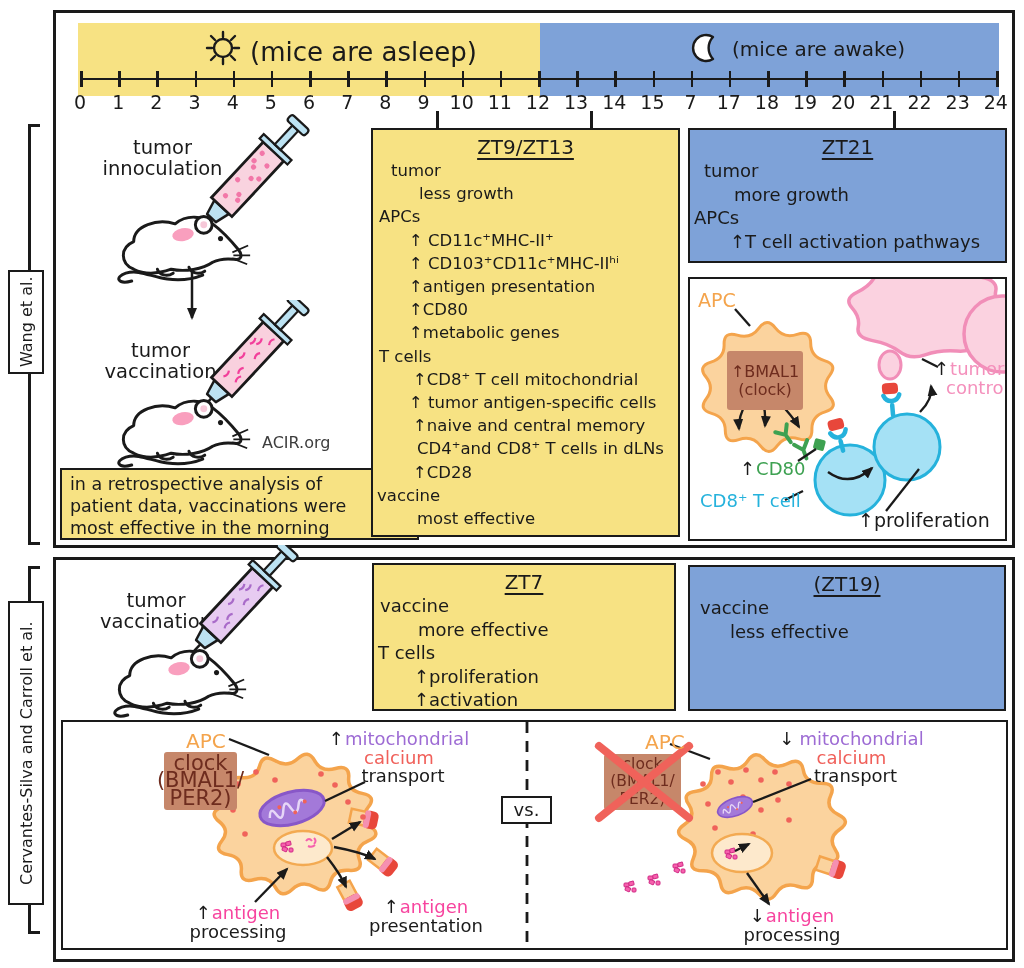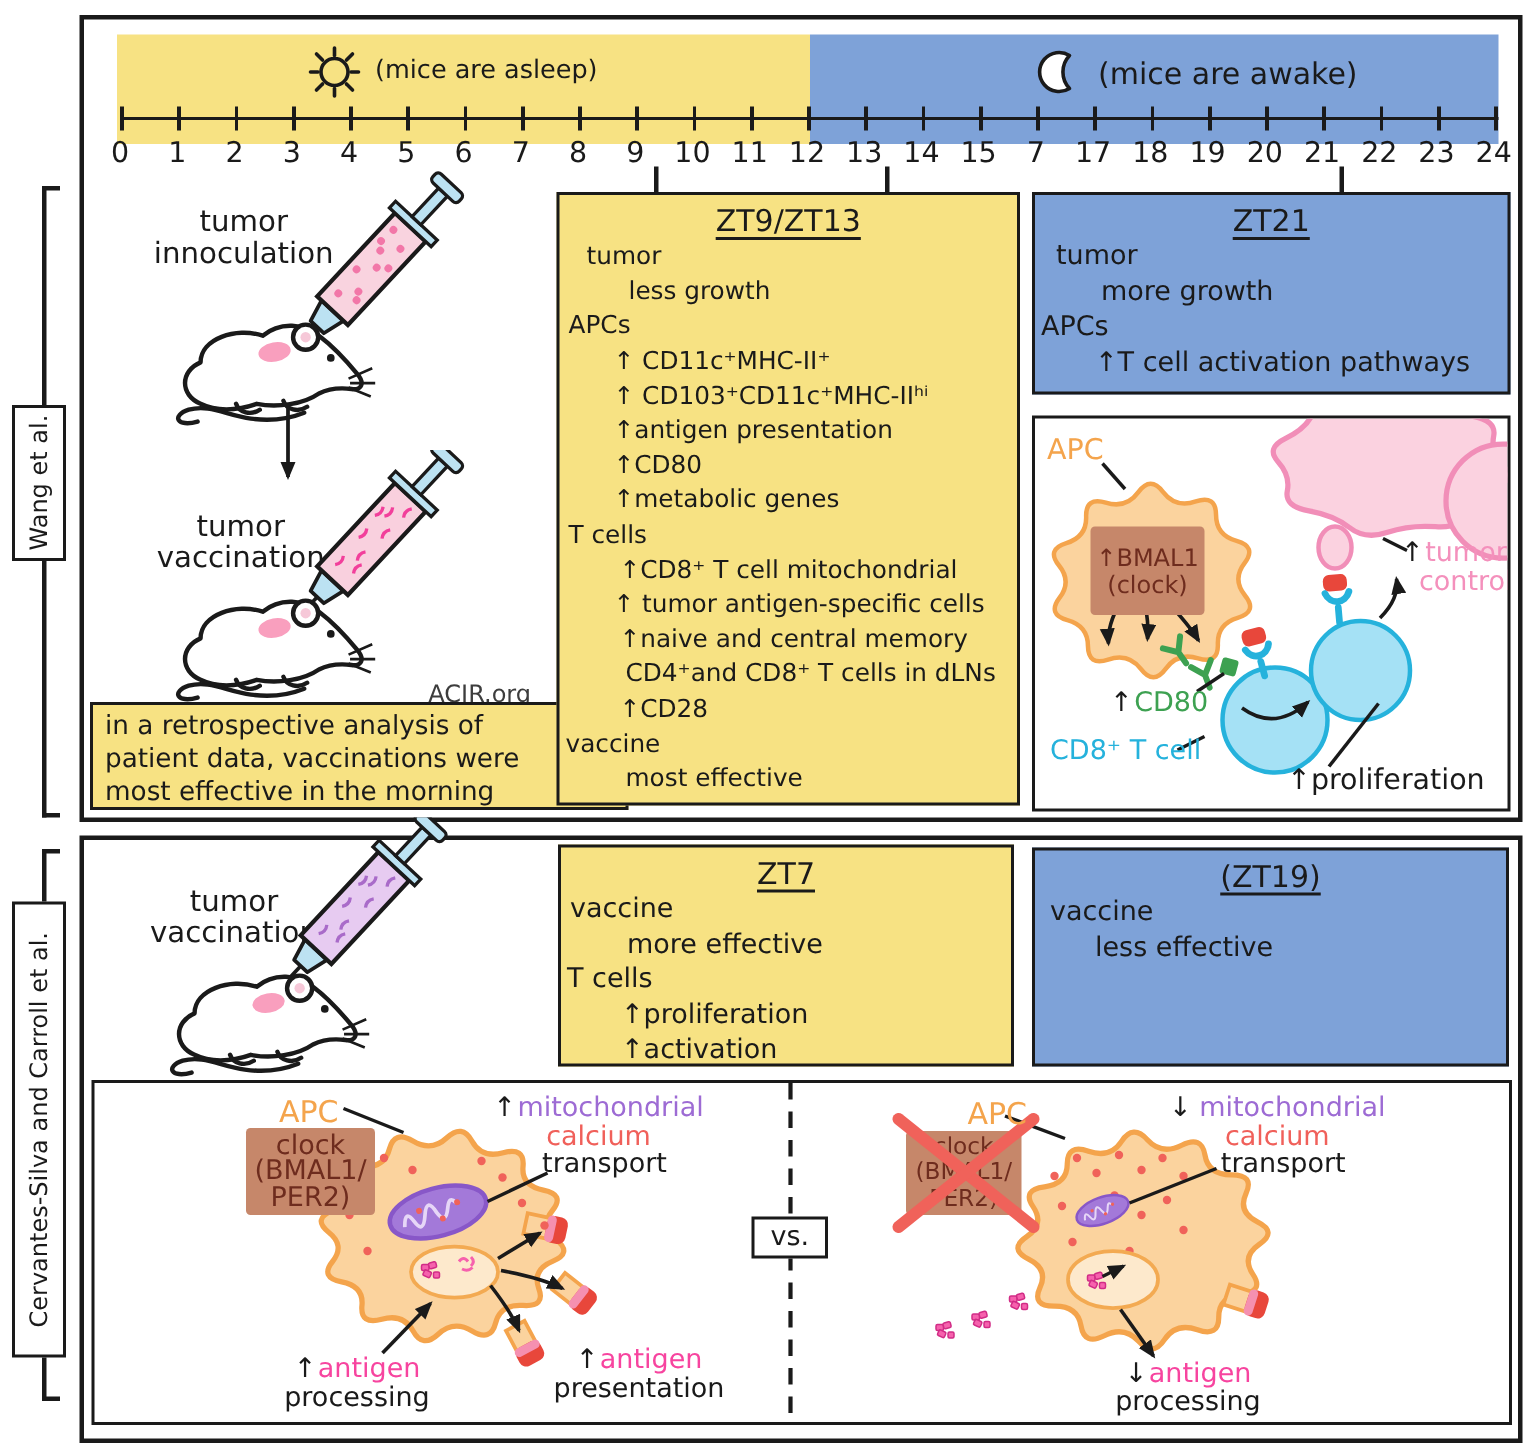--- a/index.html
+++ b/index.html
@@ -148,21 +148,21 @@
       <line x1="23" y1="3" x2="23" y2="8"></line>
         <line x1="23" y1="30" x2="23" y2="35"></line>
       <line x1="7" y1="19" x2="12" y2="19"></line>
         <line x1="34" y1="19" x2="39" y2="19"></line>
       <line x1="11" y1="7" x2="15" y2="11"></line>
         <line x1="31" y1="27" x2="35" y2="31"></line>
       <line x1="35" y1="7" x2="31" y2="11"></line>
         <line x1="15" y1="27" x2="11" y2="31"></line>
     </g>
   </svg>
-  <div class="abs txt" style="left:250px;top:37px;font-size:17px;">(mice are asleep)</div>
+  <div class="abs txt" style="left:250px;top:37px;font-size:26px;">(mice are asleep)</div>
 
   <svg class="abs" style="left:688px;top:31px" width="36" height="36" viewBox="0 0 36 36">
     <path d="M25,6 A13,13 0 1 0 25,28 A16,16 0 0 1 25,6 Z" fill="#fff" stroke="#1a1a1a" stroke-width="2.4" stroke-linejoin="round"></path>
   </svg>
   <div class="abs txt" style="left:732px;top:37px;font-size:20px;">(mice are awake)</div>
 
   <div class="abs" style="left:61px;top:91px;width:958px;display:flex;">
     <span class="ticknum">0</span>
     <span class="ticknum">1</span>
     <span class="ticknum">2</span>
@@ -216,21 +216,21 @@
     <line x1="14" y1="4" x2="14" y2="50" stroke="#1a1a1a" stroke-width="2.5" marker-end="url(#ahC)"></line>
   </svg>
   <div class="abs txt ml ctr" style="left:88px;top:340px;width:145px;font-size:19.5px;line-height:21px;">tumor
 vaccination</div>
   <svg class="abs" style="left:175px;top:300px" width="170" height="140" viewBox="0 0 170 140">
     <use href="#syr2" transform="translate(16,120) rotate(-47)"></use>
   </svg>
   <svg class="abs" style="left:112px;top:392px" width="148" height="79" viewBox="0 0 150 80">
       <use href="#mouse"></use>
     </svg>
-  <div class="abs txt" style="left:262px;top:453px;width:92px;text-align:right;font-size:16px;color:#3d3d3d;">ACIR.org</div>
+  <div class="abs txt" style="left:262px;top:433px;width:92px;font-size:16px;color:#3d3d3d;">ACIR.org</div>
   <div class="box yellow txt ml" style="left:60px;top:468px;width:359px;height:72px;font-size:17.5px;line-height:22px;padding:3px 8px;">in a retrospective analysis of
 patient data, vaccinations were
 most effective in the morning</div>
 
   <div class="box yellow" style="left:371px;top:128px;width:309px;height:409px;">
     <div class="zt-title txt">ZT9/ZT13</div>
     <div class="zt-line txt" style="margin-left:18px;">tumor</div>
     <div class="zt-line txt" style="margin-left:46px;">less growth</div>
     <div class="zt-line txt" style="margin-left:6px;">APCs</div>
     <div class="zt-line txt" style="margin-left:36px;">↑ CD11c⁺MHC-II⁺</div>
@@ -391,21 +391,21 @@
       <path d="M672,129 L686,122" fill="none" stroke="#1a1a1a" stroke-width="2.2" marker-end="url(#ahB)"></path>
       <use href="#acluster" transform="translate(567,166)"></use>
       <use href="#acluster" transform="translate(591,159)"></use>
       <use href="#acluster" transform="translate(616,147)"></use>
       <line x1="607" y1="22" x2="647" y2="37" stroke="#1a1a1a" stroke-width="2.3"></line>
       <line x1="748" y1="57" x2="690" y2="80" stroke="#1a1a1a" stroke-width="2.3"></line>
       <path d="M684,151 L706,182" fill="none" stroke="#1a1a1a" stroke-width="2.4" marker-end="url(#ahB)"></path>
     </svg>
 
     <div class="abs txt" style="left:123px;top:7px;font-size:20px;color:#F4A44C;">APC</div>
-    <div class="clockbox" style="left:101px;top:30px;width:86px;height:58px;font-size:18px;line-height:17.5px;">clock
+    <div class="clockbox" style="left:101px;top:30px;width:73px;height:58px;font-size:21px;line-height:17.5px;">clock
 (BMAL1/
 PER2)</div>
     <div class="abs lblrow" style="left:266px;top:6px;width:140px;font-size:18px;">
       <span class="txt">↑</span>
         <span class="txt" style="color:#9D6BD4;">mitochondrial</span>
     </div>
     <div class="abs txt ctr" style="left:266px;top:25px;width:140px;font-size:18px;color:#F0605A;">calcium</div>
     <div class="abs txt ctr" style="left:270px;top:43px;width:140px;font-size:18px;">transport</div>
     <div class="abs" style="left:112px;top:181px;width:126px;font-size:18px;line-height:19px;text-align:center;">
       <div class="lblrow">
@@ -415,21 +415,21 @@
       <div class="txt">processing</div>
     </div>
     <div class="abs" style="left:300px;top:175px;width:126px;font-size:18px;line-height:19px;text-align:center;">
       <div class="lblrow">
           <span class="txt">↑</span>
           <span class="txt" style="color:#F7449F;">antigen</span>
         </div>
       <div class="txt">presentation</div>
     </div>
 
-    <div class="box txt ctr" style="left:438px;top:89px;width:51px;height:28px;background:#fff;font-size:18px;line-height:24px;">vs.</div>
+    <div class="box txt ctr" style="left:438px;top:74px;width:51px;height:28px;background:#fff;font-size:18px;line-height:24px;">vs.</div>
 
     <div class="clockbox" style="left:541px;top:32px;width:77px;height:56px;font-size:15.5px;line-height:17.5px;">clock
 (BMAL1/
 PER2)</div>
     <svg class="abs" style="left:528px;top:18px" width="106" height="84" viewBox="0 0 106 84">
       <line x1="8" y1="6" x2="98" y2="78" stroke="#F0625A" stroke-width="8" stroke-linecap="round"></line>
       <line x1="98" y1="6" x2="8" y2="78" stroke="#F0625A" stroke-width="8" stroke-linecap="round"></line>
     </svg>
     <div class="abs txt" style="left:582px;top:8px;font-size:20px;color:#F4A44C;">APC</div>
     <div class="abs lblrow" style="left:716px;top:6px;width:145px;font-size:18px;">

